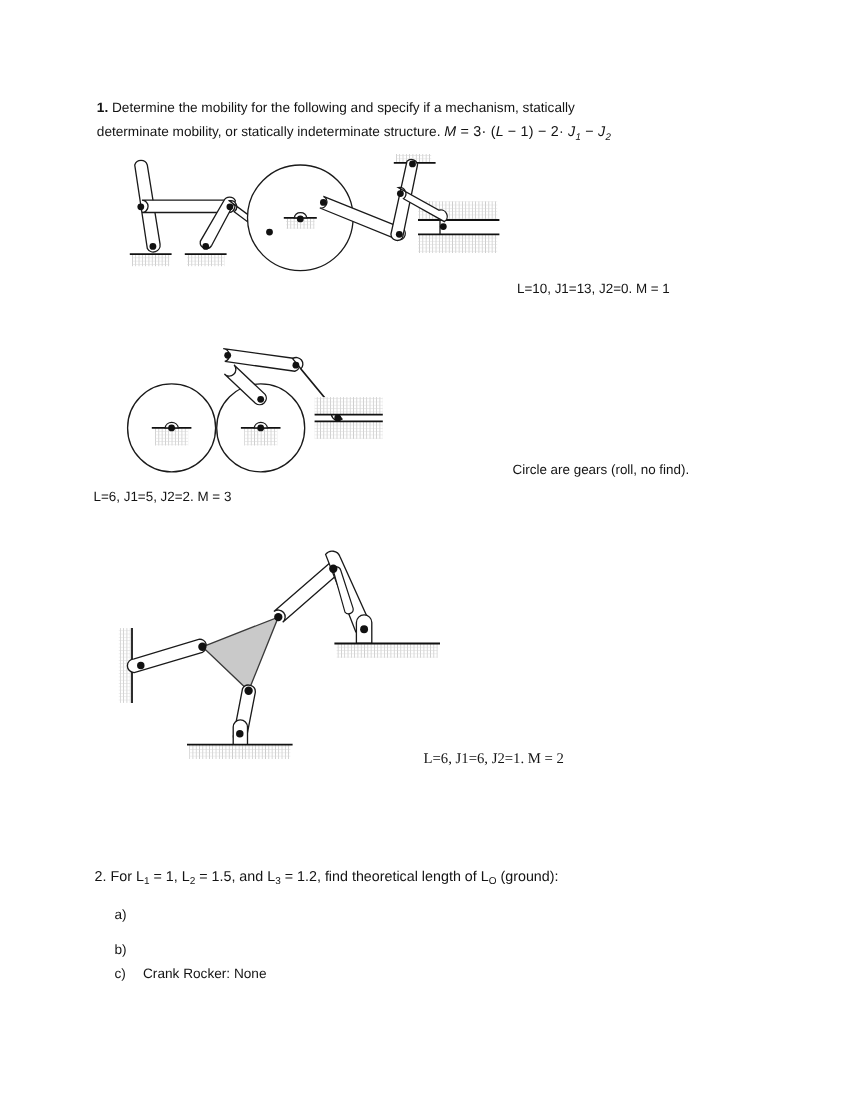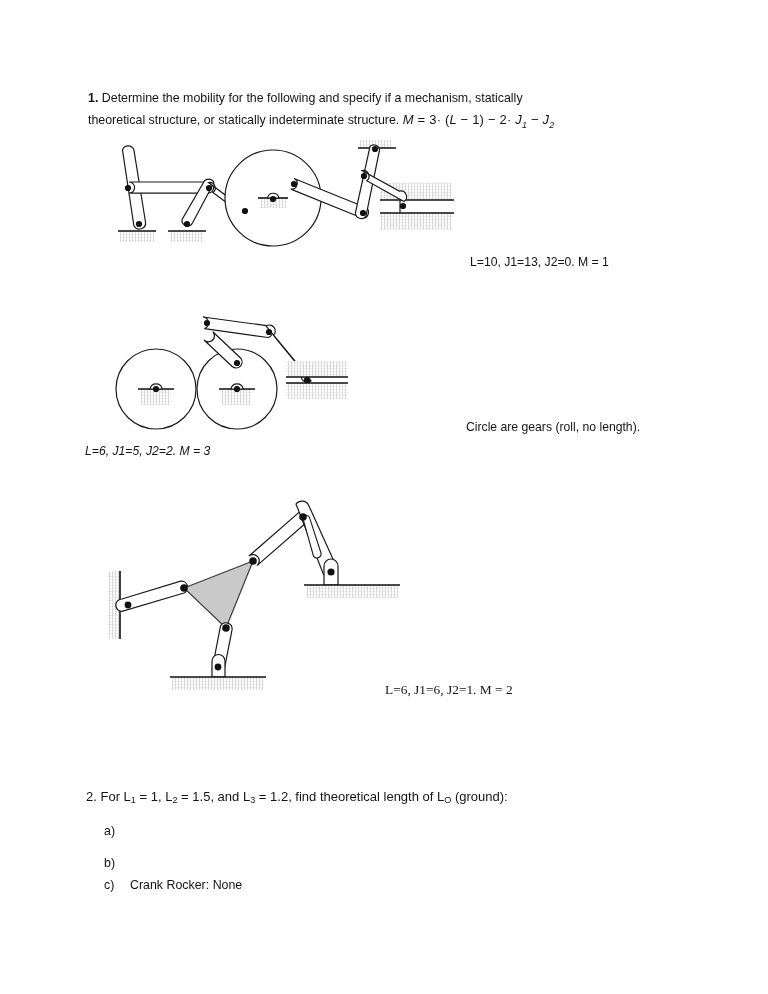--- a/index.html
+++ b/index.html
@@ -51,21 +51,21 @@
     font-size: 12.2px;
     color: #141414;
     white-space: nowrap;
   }
   .caption-serif {
     font-family: "Liberation Serif", serif;
     font-size: 13.4px;
   }
   #cap-1 { left: 470px; top: 255px; text-align: right; }
   #cap-gears { left: 466px; top: 420px; }
-  #cap-2 { left: 85px; top: 444px; font-style: italic; }
+  #cap-2 { left: 85px; top: 444px; }
   #cap-3 { left: 385px; top: 682px; text-align: center; }
 
   .q2 {
     position: absolute;
     left: 86px;
     top: 789px;
     font-size: 13px;
     color: #141414;
     white-space: nowrap;
   }
@@ -133,21 +133,21 @@
   }
 </style>
 </head>
 <body>
 
 <div class="page">
 
   <div class="q1">
     <span class="bold">1.</span>
     <span>Determine the mobility for the following and specify if a mechanism, statically</span><br>
-    <span>theoretical structure, or statically indeterminate structure.</span>
+    <span>determinate mobility, or statically indeterminate structure.</span>
     <span class="formula">
       <span>M</span>
       <span class="num">=</span>
       <span class="num">3</span><span class="num">·</span>
       <span class="num">(</span><span>L</span>
       <span class="num">−</span>
       <span class="num">1</span><span class="num">)</span>
       <span class="num">−</span>
       <span class="num">2</span><span class="num">·</span>
       <span><span>J</span><sub>1</sub></span>
@@ -289,21 +289,21 @@
         <circle class="pin-dot" cx="48" cy="84" r="3.1"></circle>
         <circle class="pin-dot" cx="129" cy="84" r="3.1"></circle>
         <circle class="pin-dot" cx="129" cy="58" r="3.1"></circle>
         <circle class="pin-dot" cx="99" cy="18" r="3.1"></circle>
         <circle class="pin-dot" cx="161" cy="27" r="3.1"></circle>
         <circle class="pin-dot" cx="199" cy="75" r="3.1"></circle>
       </g>
     </svg>
   </div>
 
-  <div class="caption" id="cap-gears">Circle are gears (roll, no length).</div>
+  <div class="caption" id="cap-gears">Circle are gears (roll, no find).</div>
   <div class="caption" id="cap-2">L=6, J1=5, J2=2.  M = 3</div>
 
   <div class="figure" id="fig-3">
     <svg width="300" height="210" viewBox="0 0 300 210">
       <defs>
         <pattern id="hatch3" width="3" height="3" patternUnits="userSpaceOnUse">
           <rect width="3" height="3" fill="#ffffff"></rect>
           <path d="M0 0 L0 3" stroke="#c8c8c8" stroke-width="1.4"></path>
           <path d="M0 0 L3 0" stroke="#d8d8d8" stroke-width="0.8"></path>
         </pattern>

